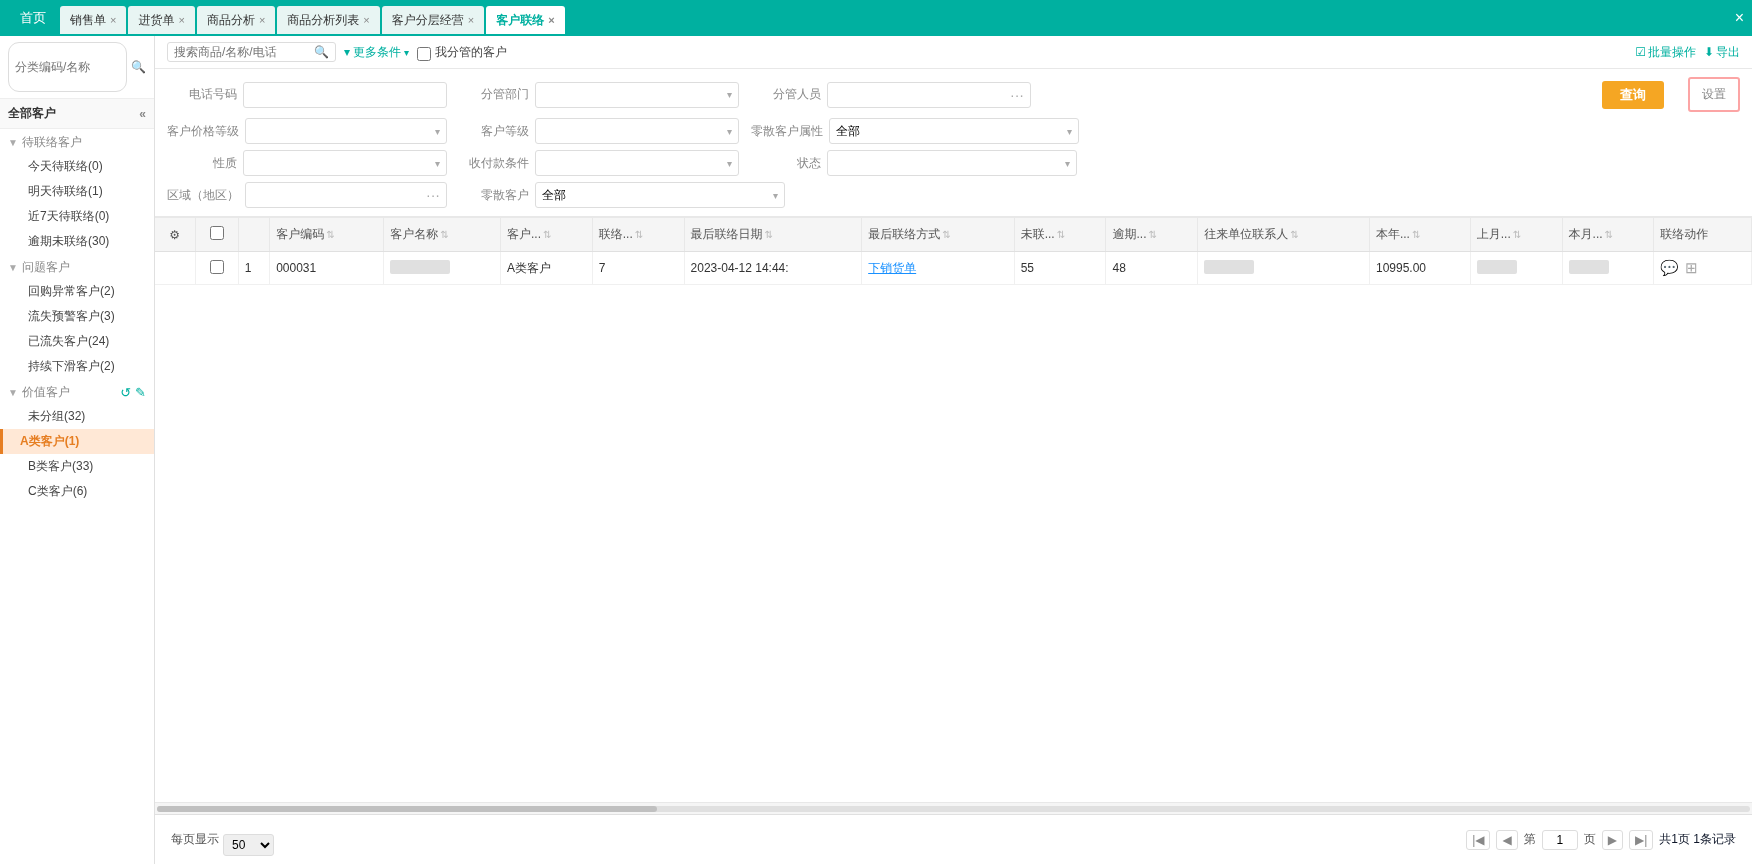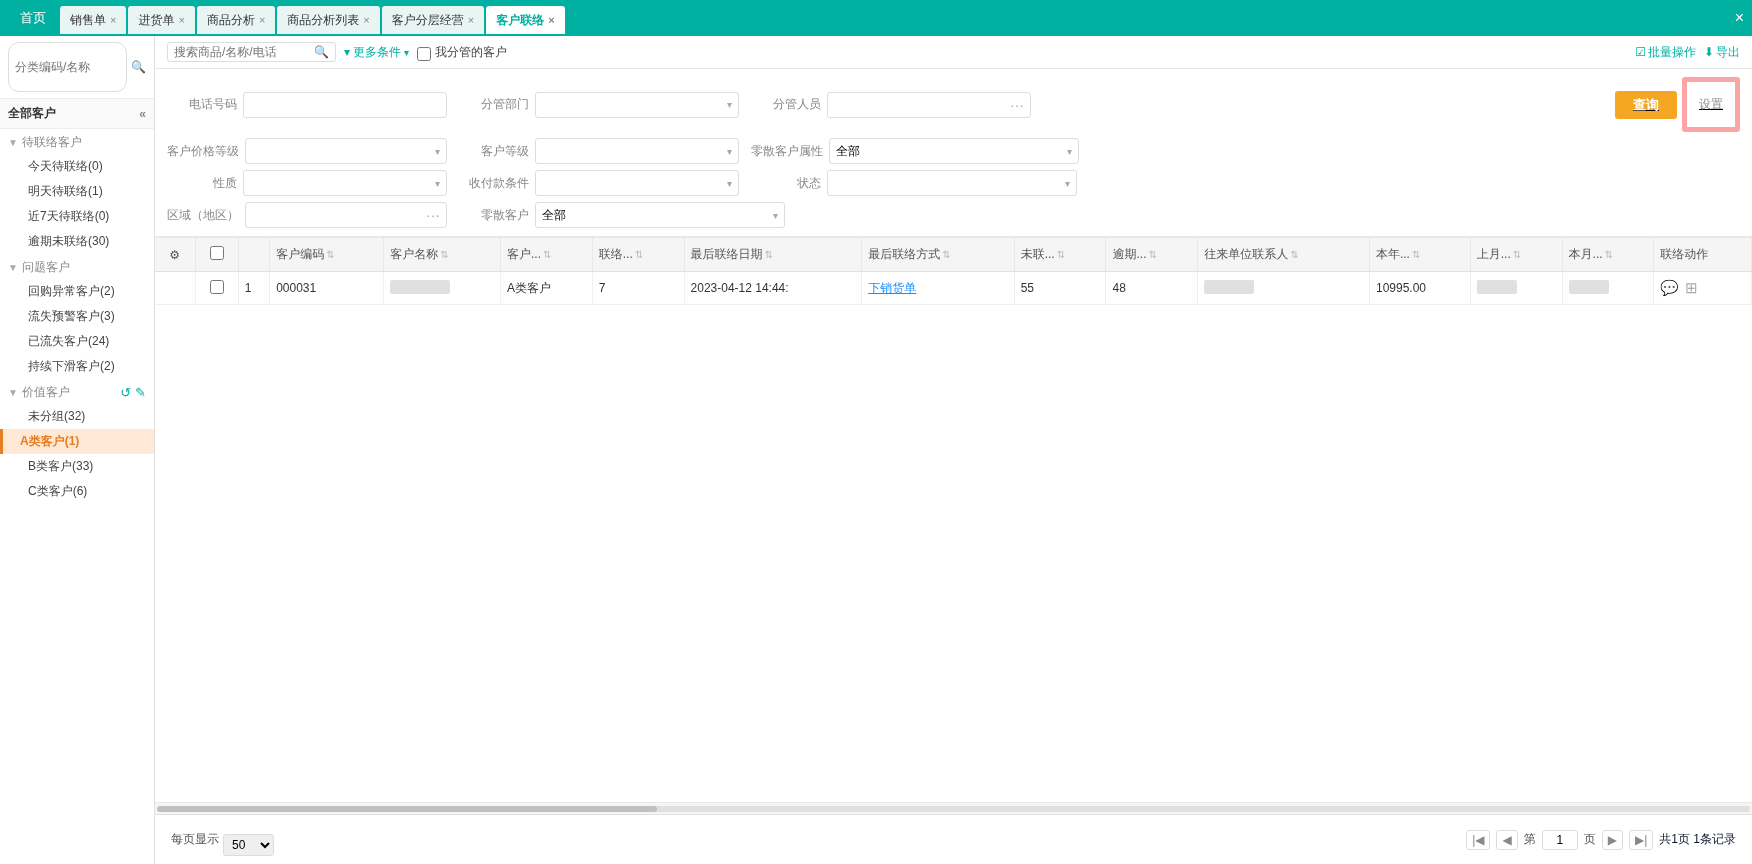--- a/index.html
+++ b/index.html
@@ -109,28 +109,28 @@
     }
     .filter-field label { color: #888; min-width: 70px; text-align: right; font-size: 12px; }
     .filter-field .field-input {
       flex: 1; border: 1px solid #ddd; border-radius: 3px;
       padding: 3px 6px; font-size: 12px; background: #fff;
       display: flex; align-items: center; justify-content: space-between;
       min-height: 26px;
     }
     .filter-field .field-input .dropdown-arrow { color: #aaa; font-size: 10px; }
     .filter-field .field-input .dots { color: #aaa; font-size: 14px; }
-    .filter-actions { margin-left: auto; display: flex; gap: 5px; align-items: center; text-decoration: underline; }
+    .filter-actions { margin-left: auto; display: flex; gap: 24px; align-items: center; }
     .query-btn {
       background: #f5a623; color: #fff; border: none; border-radius: 3px;
       padding: 5px 18px; cursor: pointer; font-size: 13px; font-weight: bold;
     }
     .setting-btn {
-      background: #fff; color: #888; border: 5px solid #fca5a5; border-radius: 3px;
-      padding: 14px 12px; cursor: pointer; font-size: 12px;
+      background: #fff; color: #888; border: 2px solid #fca5a5; border-radius: 3px;
+      padding: 7px 12px; cursor: pointer; font-size: 12px;
     }
 
     
     .table-wrapper {
       flex: 1; overflow: auto; background: #fff;
       margin: 0; border-top: 1px solid #e8e8e8;
     }
     table {
       width: 100%; border-collapse: collapse; font-size: 12px;
     }

